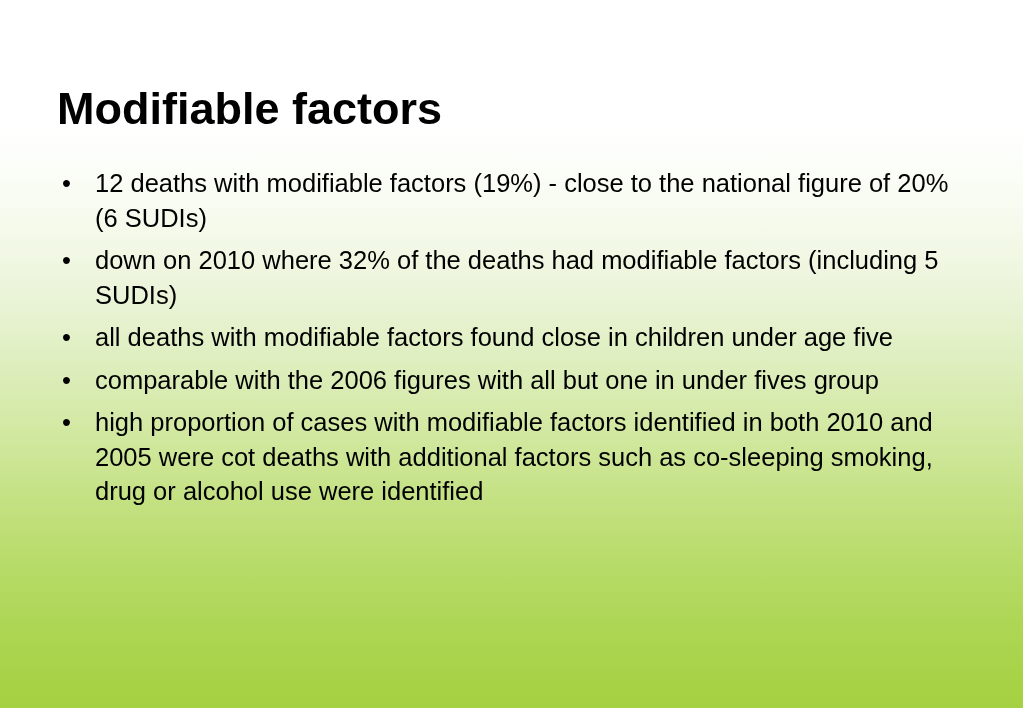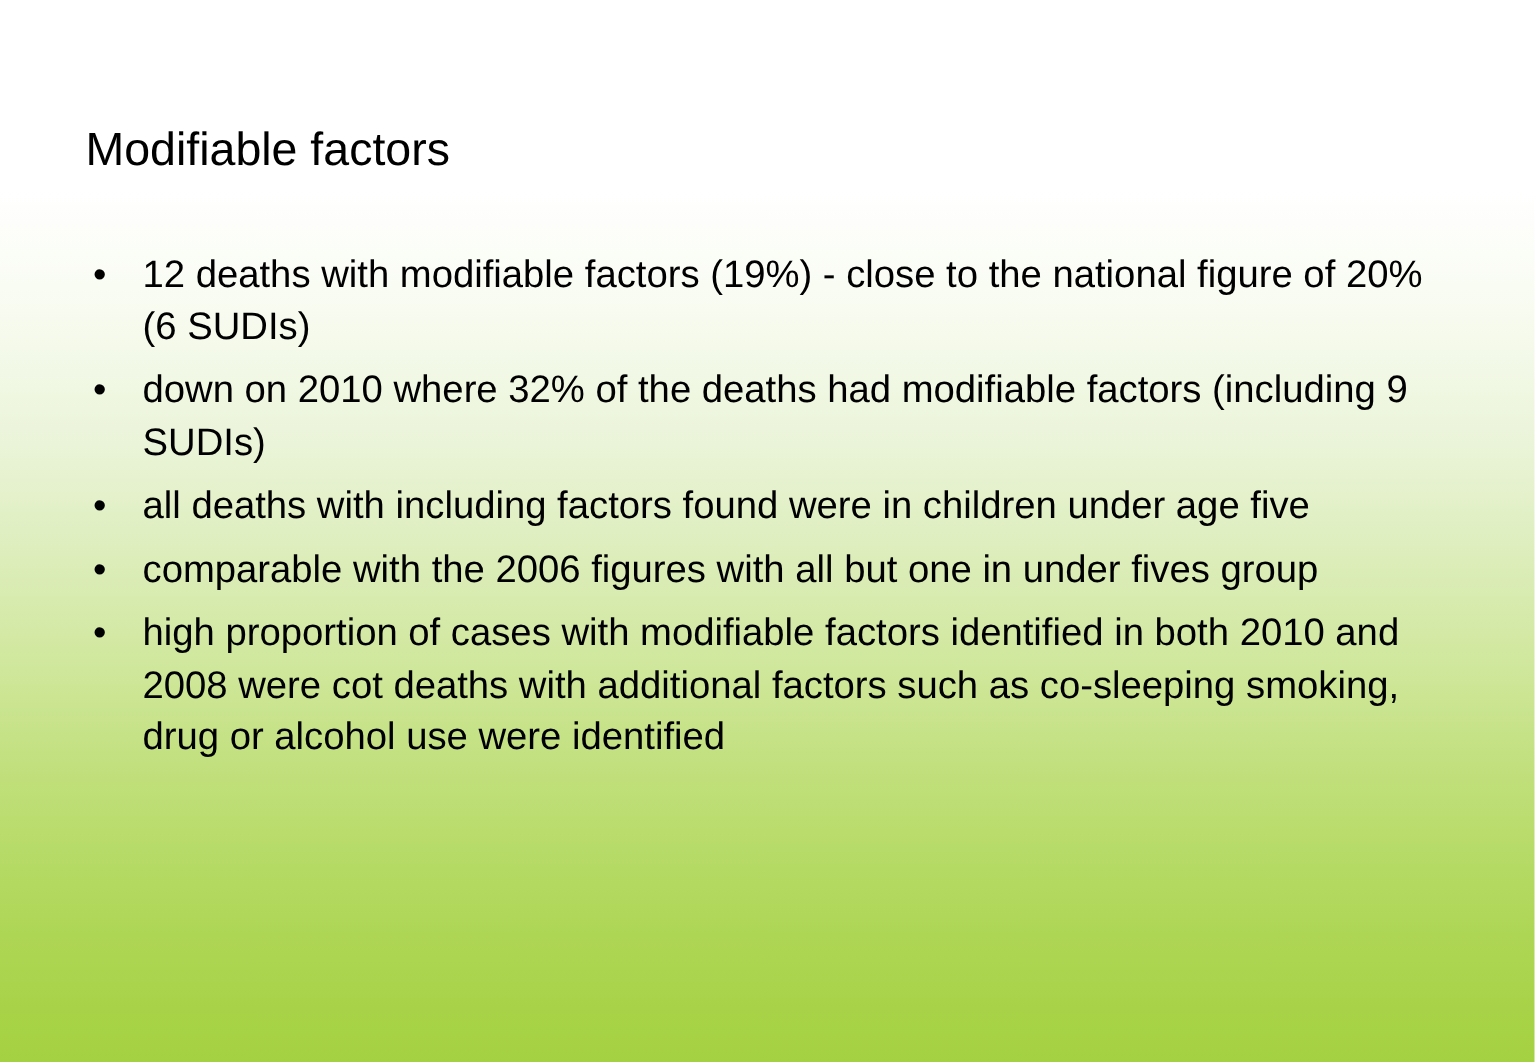--- a/index.html
+++ b/index.html
@@ -28,24 +28,24 @@
         #b7db68 80%,
         #aed655 88%,
         #a8d348 95%,
         #a4d141 100%);
     overflow: hidden;
   }
   .slide-title {
     position: absolute;
     left: 57px;
     top: 52px;
-    font-size: 31px;
+    font-size: 45px;
     line-height: 54px;
     color: #000000;
-    font-weight: normal;
+    font-weight: bold;
     letter-spacing: 0px;
     white-space: nowrap;
   }
   .bullet-list {
     position: absolute;
     left: 57px;
     top: 166px;
     width: 920px;
     margin: 0;
     padding: 0;
@@ -78,29 +78,29 @@
 
   <h1 class="slide-title">Modifiable factors</h1>
 
   <ul class="bullet-list">
     <li class="bullet-item">
       <span class="dot">•</span>
       <span class="bullet-text">12 deaths with modifiable factors (19%) - close to the national figure of 20% (6 SUDIs)</span>
     </li>
     <li class="bullet-item">
       <span class="dot">•</span>
-      <span class="bullet-text">down on 2010 where 32% of the deaths had modifiable factors (including 9 SUDIs)</span>
+      <span class="bullet-text">down on 2010 where 32% of the deaths had modifiable factors (including 5 SUDIs)</span>
     </li>
     <li class="bullet-item">
       <span class="dot">•</span>
-      <span class="bullet-text">all deaths with including factors found were in children under age five</span>
+      <span class="bullet-text">all deaths with modifiable factors found close in children under age five</span>
     </li>
     <li class="bullet-item">
       <span class="dot">•</span>
       <span class="bullet-text">comparable with the 2006 figures with all but one in under fives group</span>
     </li>
     <li class="bullet-item">
       <span class="dot">•</span>
-      <span class="bullet-text">high proportion of cases with modifiable factors identified in both 2010 and 2008 were cot deaths with additional factors such as co-sleeping smoking, drug or alcohol use were identified</span>
+      <span class="bullet-text">high proportion of cases with modifiable factors identified in both 2010 and 2005 were cot deaths with additional factors such as co-sleeping smoking, drug or alcohol use were identified</span>
     </li>
   </ul>
 
 </div>
 
 </body></html>

